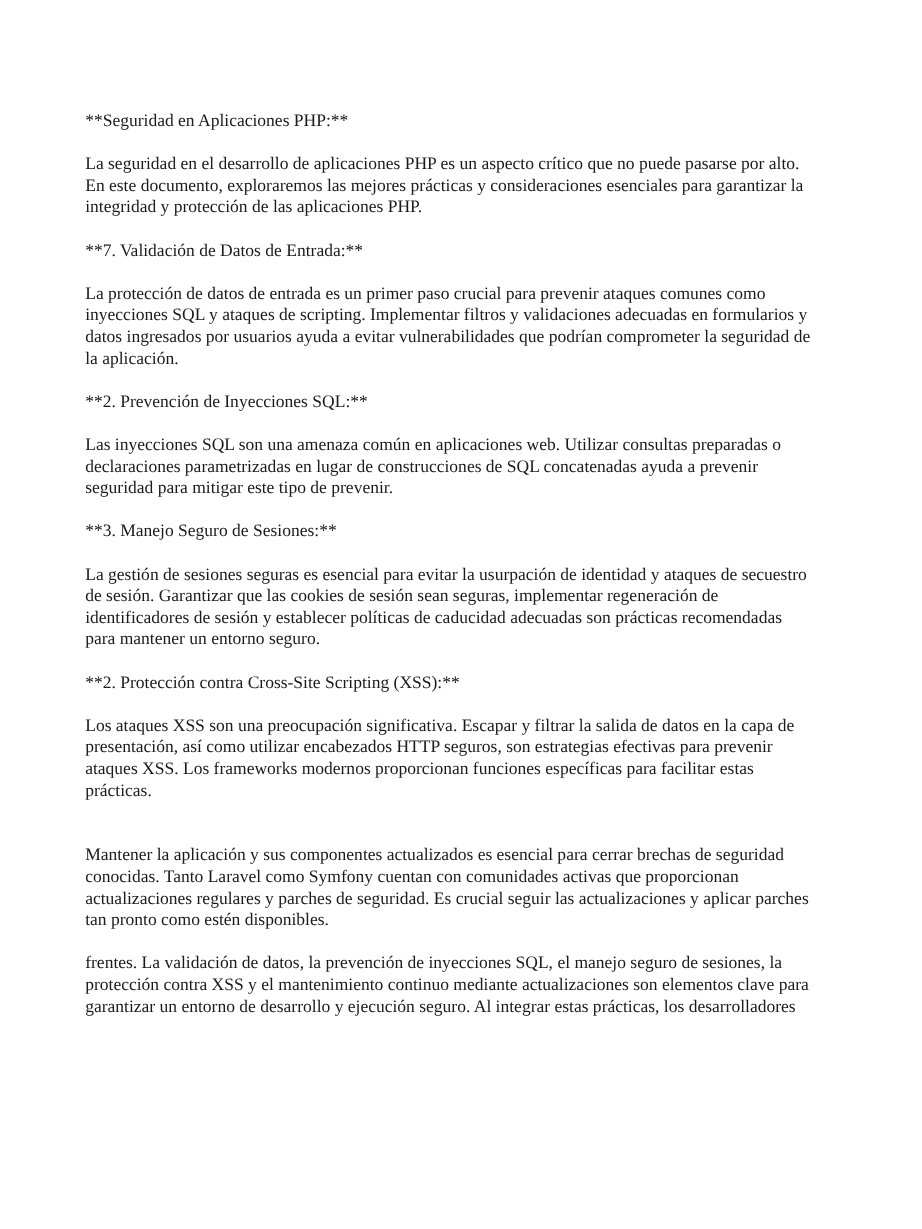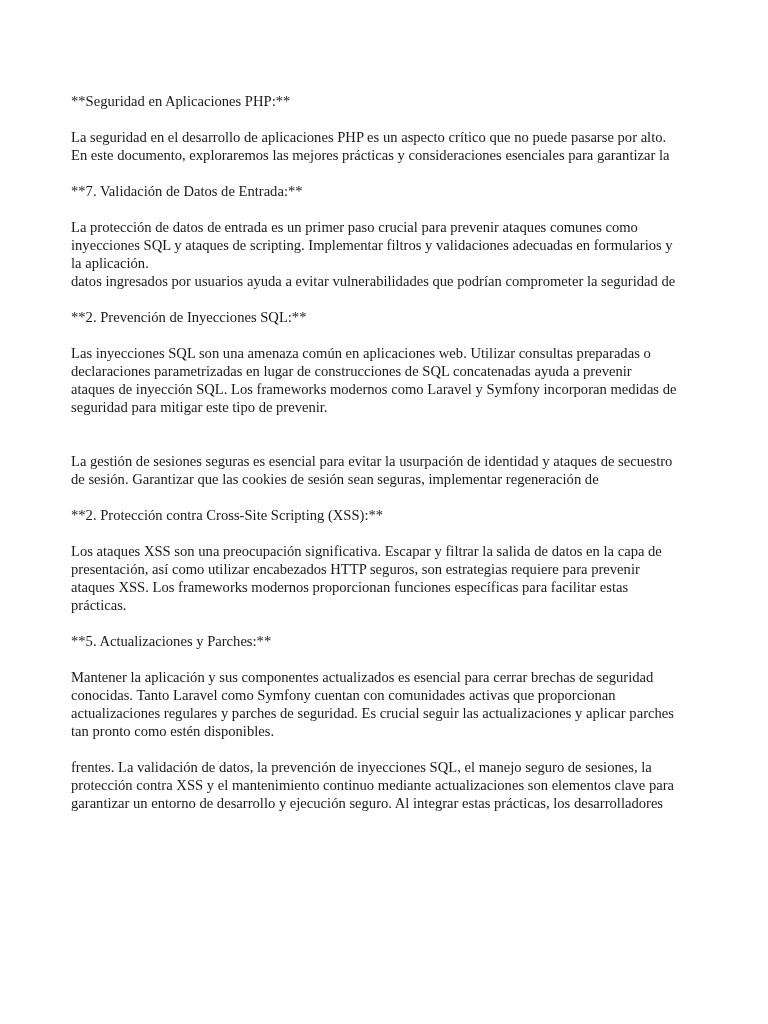--- a/index.html
+++ b/index.html
@@ -51,69 +51,71 @@
   <div class="doc">
 
     <p class="block">
       <span class="line">**Seguridad en Aplicaciones PHP:**</span>
     </p>
     <div class="gap"></div>
 
     <p class="block">
       <span class="line">La seguridad en el desarrollo de aplicaciones PHP es un aspecto crítico que no puede pasarse por alto.</span>
       <span class="line">En este documento, exploraremos las mejores prácticas y consideraciones esenciales para garantizar la</span>
+      <span class="line">integridad y protección de las aplicaciones PHP.</span>
     </p>
     <div class="gap"></div>
 
     <p class="block">
       <span class="line">**7. Validación de Datos de Entrada:**</span>
     </p>
     <div class="gap"></div>
     <p class="block">
       <span class="line">La protección de datos de entrada es un primer paso crucial para prevenir ataques comunes como</span>
       <span class="line">inyecciones SQL y ataques de scripting. Implementar filtros y validaciones adecuadas en formularios y</span>
+      <span class="line">datos ingresados por usuarios ayuda a evitar vulnerabilidades que podrían comprometer la seguridad de</span>
       <span class="line">la aplicación.</span>
-      <span class="line">datos ingresados por usuarios ayuda a evitar vulnerabilidades que podrían comprometer la seguridad de</span>
     </p>
     <div class="gap"></div>
 
     <p class="block">
       <span class="line">**2. Prevención de Inyecciones SQL:**</span>
     </p>
     <div class="gap"></div>
     <p class="block">
       <span class="line">Las inyecciones SQL son una amenaza común en aplicaciones web. Utilizar consultas preparadas o</span>
       <span class="line">declaraciones parametrizadas en lugar de construcciones de SQL concatenadas ayuda a prevenir</span>
-      <span class="line">ataques de inyección SQL. Los frameworks modernos como Laravel y Symfony incorporan medidas de</span>
       <span class="line">seguridad para mitigar este tipo de prevenir.</span>
     </p>
     <div class="gap"></div>
 
+    <p class="block">
+      <span class="line">**3. Manejo Seguro de Sesiones:**</span>
+    </p>
     <div class="gap"></div>
     <p class="block">
       <span class="line">La gestión de sesiones seguras es esencial para evitar la usurpación de identidad y ataques de secuestro</span>
       <span class="line">de sesión. Garantizar que las cookies de sesión sean seguras, implementar regeneración de</span>
+      <span class="line">identificadores de sesión y establecer políticas de caducidad adecuadas son prácticas recomendadas</span>
+      <span class="line">para mantener un entorno seguro.</span>
     </p>
     <div class="gap"></div>
 
     <p class="block">
       <span class="line">**2. Protección contra Cross-Site Scripting (XSS):**</span>
     </p>
     <div class="gap"></div>
     <p class="block">
       <span class="line">Los ataques XSS son una preocupación significativa. Escapar y filtrar la salida de datos en la capa de</span>
-      <span class="line">presentación, así como utilizar encabezados HTTP seguros, son estrategias requiere para prevenir</span>
+      <span class="line">presentación, así como utilizar encabezados HTTP seguros, son estrategias efectivas para prevenir</span>
       <span class="line">ataques XSS. Los frameworks modernos proporcionan funciones específicas para facilitar estas</span>
       <span class="line">prácticas.</span>
     </p>
     <div class="gap"></div>
 
-    <p class="block">
-      <span class="line">**5. Actualizaciones y Parches:**</span>
-    </p>
     <div class="gap"></div>
     <p class="block">
       <span class="line">Mantener la aplicación y sus componentes actualizados es esencial para cerrar brechas de seguridad</span>
       <span class="line">conocidas. Tanto Laravel como Symfony cuentan con comunidades activas que proporcionan</span>
       <span class="line">actualizaciones regulares y parches de seguridad. Es crucial seguir las actualizaciones y aplicar parches</span>
       <span class="line">tan pronto como estén disponibles.</span>
     </p>
     <div class="gap"></div>
 
     <p class="block">

